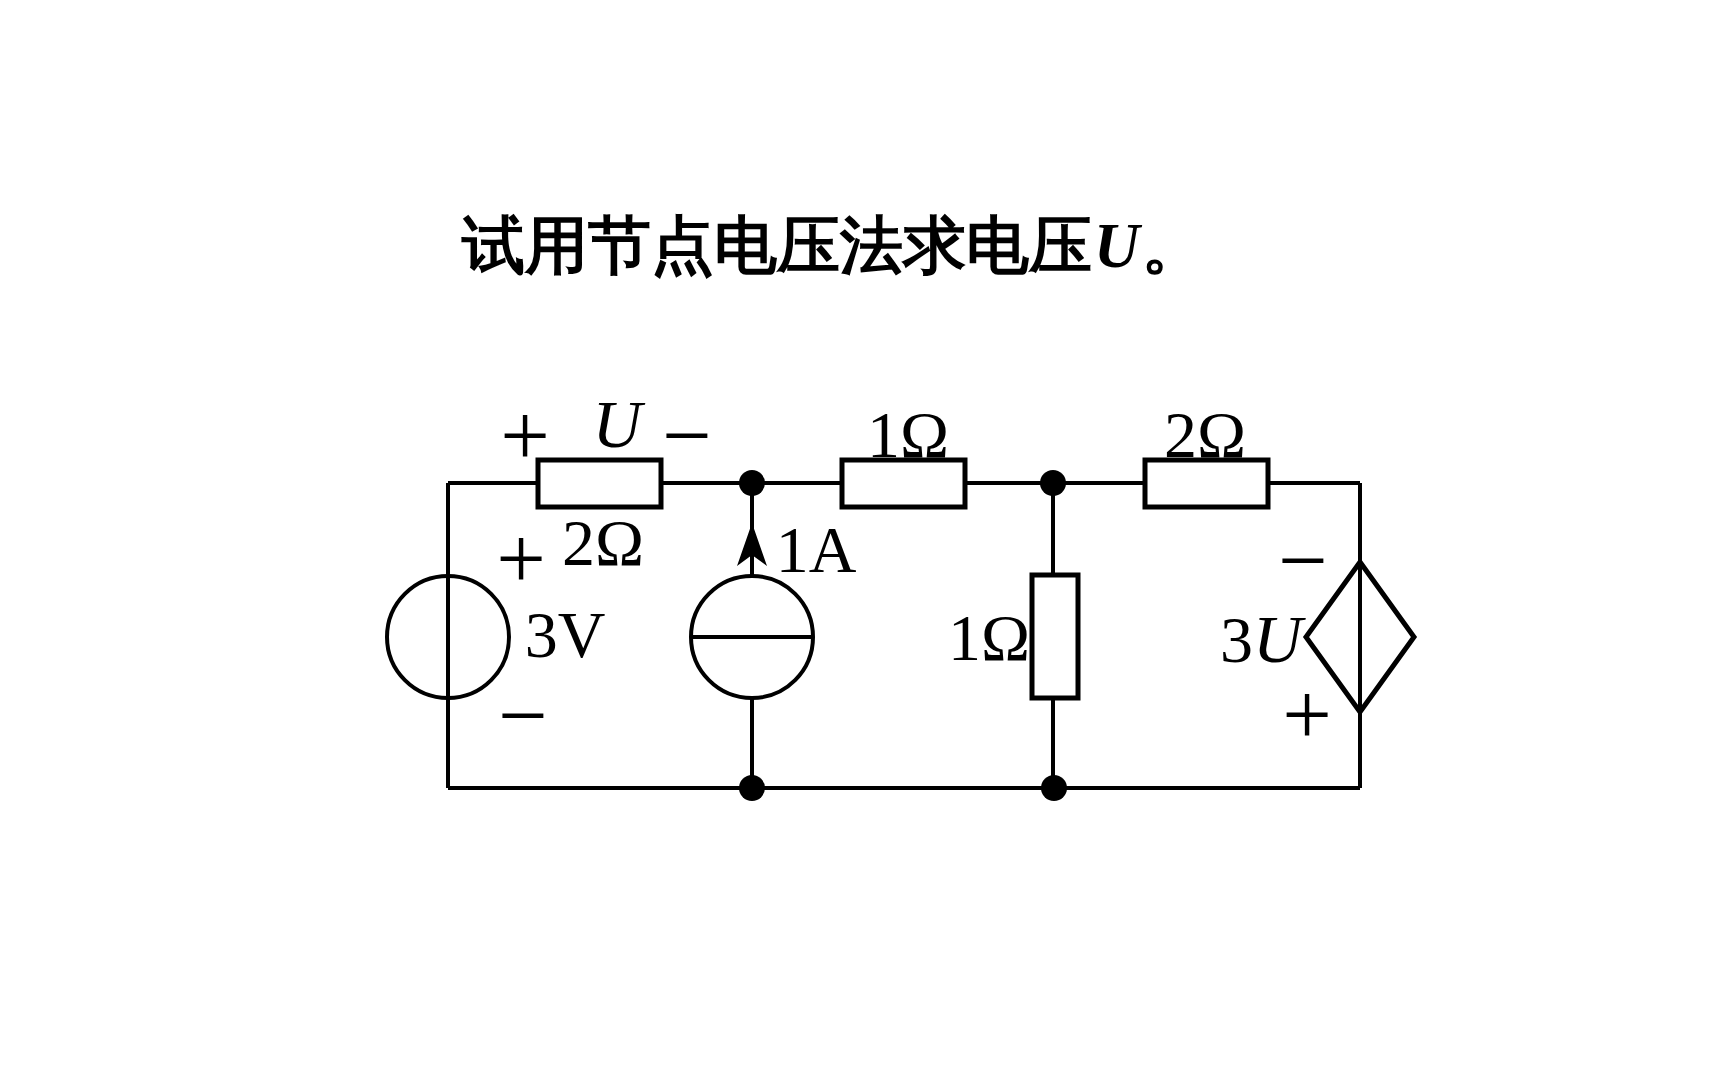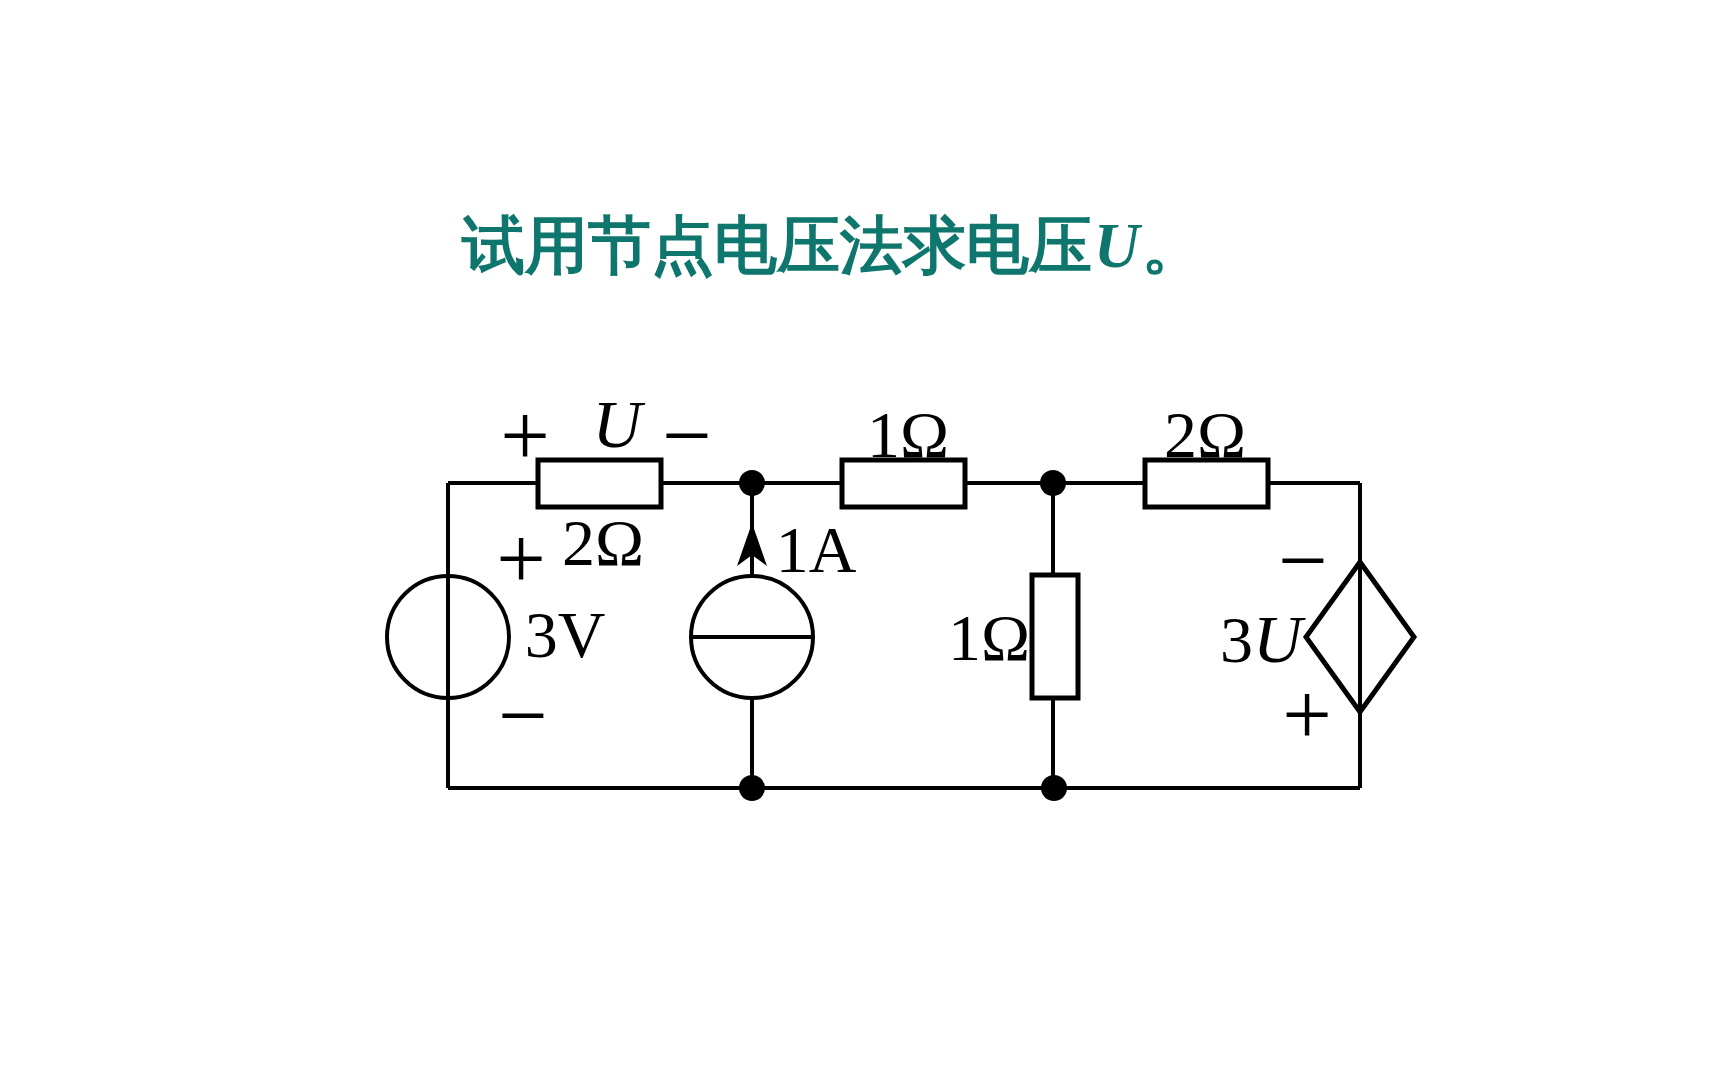--- a/index.html
+++ b/index.html
@@ -17,21 +17,21 @@
     background: #ffffff;
   }
   .title {
     position: absolute;
     left: 462px;
     top: 214px;
     font-family: "Liberation Sans", sans-serif;
     font-weight: bold;
     font-size: 63px;
     line-height: 1.0;
-    color: #0f766e;
+    color: #000000;
     white-space: nowrap;
     letter-spacing: 0px;
   }
   .title .title-var {
     font-family: "Liberation Serif", "DejaVu Serif", serif;
     font-style: italic;
     font-weight: bold;
     padding: 0 2px;
   }
   svg.circuit {

